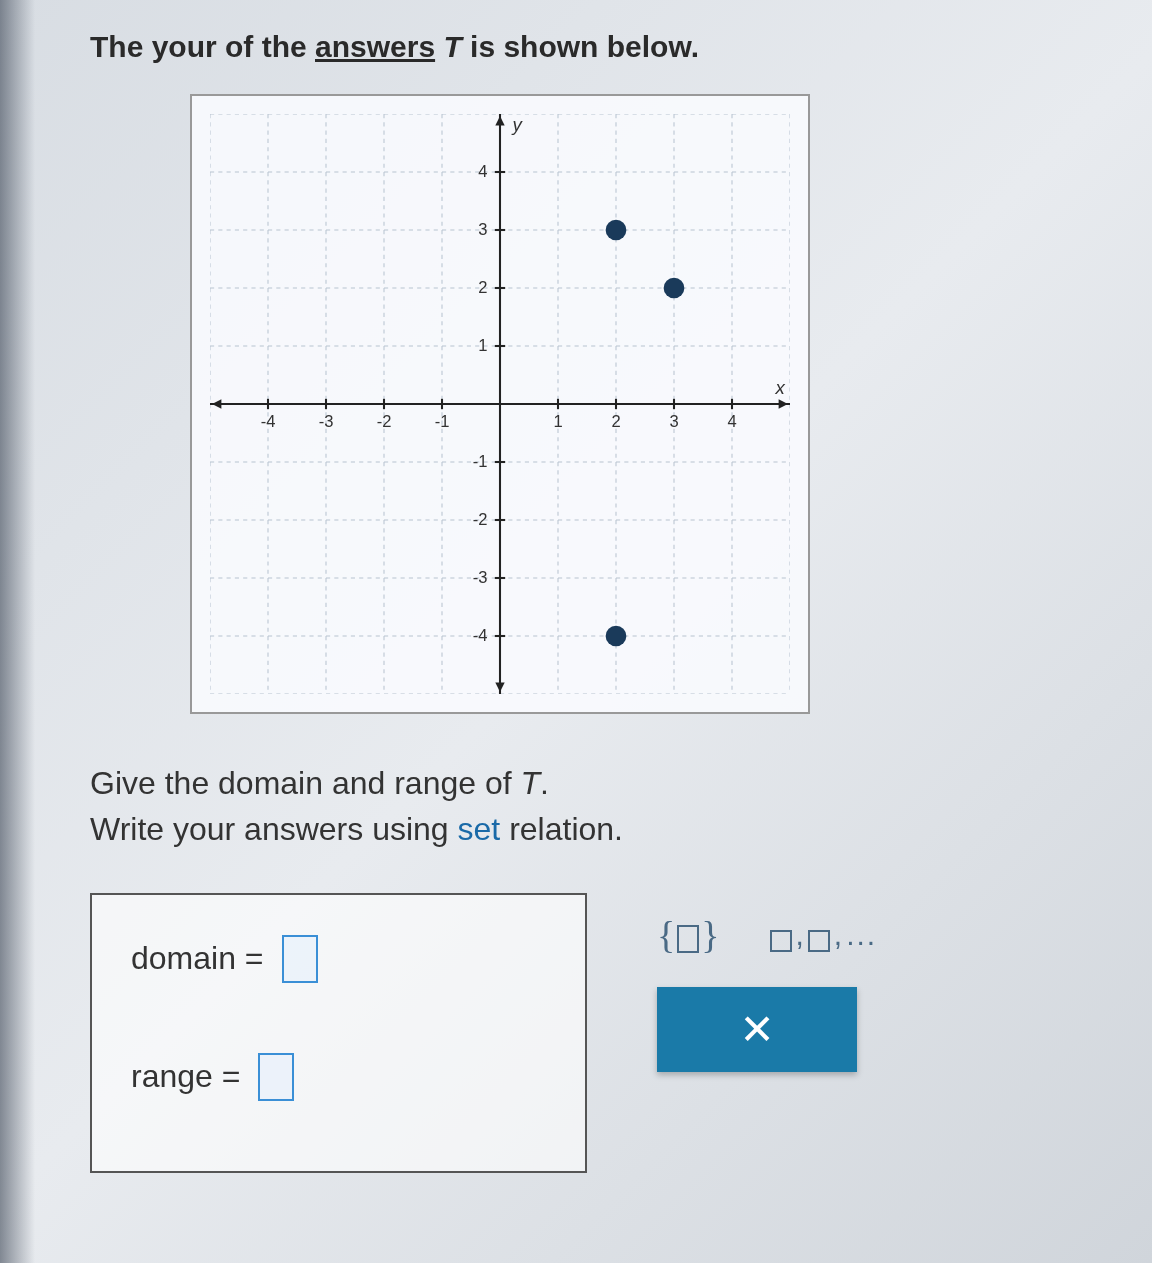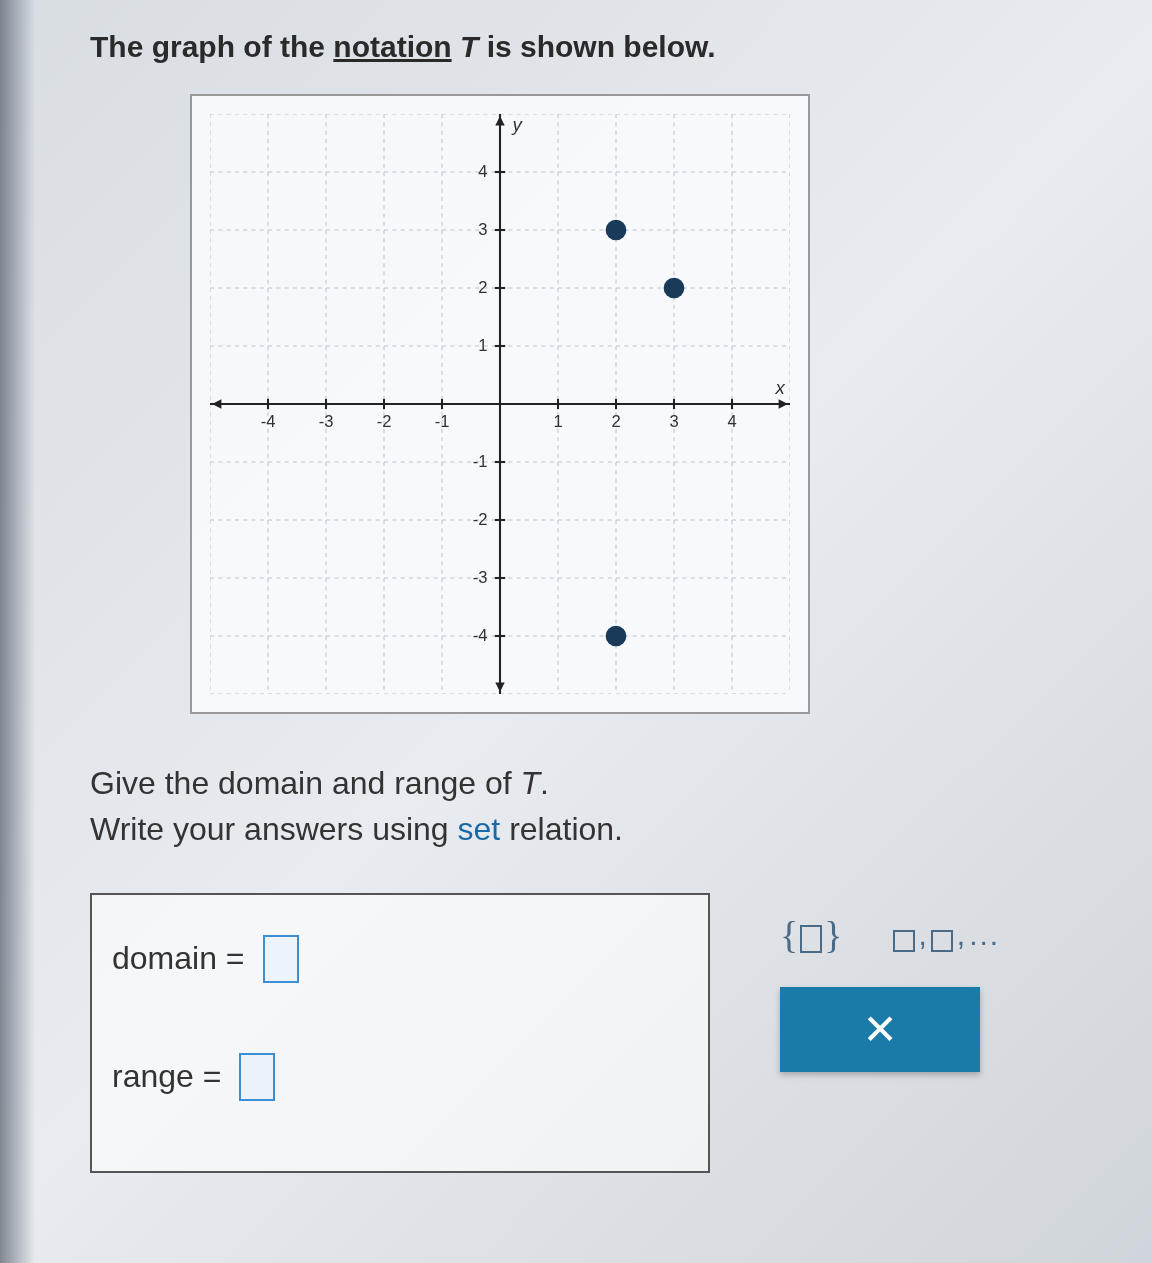--- a/index.html
+++ b/index.html
@@ -44,22 +44,22 @@
   .link2 { color: #1a6aa8; }
   .answer-row {
     display: flex;
     align-items: flex-start;
     gap: 50px;
     margin-top: 40px;
   }
   .answer-box {
     border: 2px solid #555;
     background: rgba(255,255,255,0.6);
-    width: 620px;
-    padding: 40px 30px 30px 20px;
+    width: 497px;
+    padding: 40px 30px 30px 39px;
     min-height: 280px;
   }
   .answer-line {
     font-size: 32px;
     color: #333;
     display: flex;
     align-items: center;
     gap: 18px;
     margin-bottom: 70px;
   }
@@ -124,21 +124,21 @@
   }
 </style>
 </head>
 <body>
 
 <div class="left-shadow"></div>
 
 <div class="content">
 
   <div class="prompt-text">
-    <span>The graph of the </span><span class="link-underline">notation</span><span> </span><span class="italic">T</span><span> is shown below.</span>
+    <span>The your of the </span><span class="link-underline">answers</span><span> </span><span class="italic">T</span><span> is shown below.</span>
   </div>
 
   <div class="chart-wrap">
     <svg class="chart-svg" viewBox="0 0 560 560">
       <g id="grid">
           <line x1="0" x2="0" y1="0" y2="560" stroke="#b8c4d0" stroke-width="1" stroke-dasharray="4 4"></line>
           <line x1="56" x2="56" y1="0" y2="560" stroke="#b8c4d0" stroke-width="1" stroke-dasharray="4 4"></line>
           <line x1="112" x2="112" y1="0" y2="560" stroke="#b8c4d0" stroke-width="1" stroke-dasharray="4 4"></line>
           <line x1="168" x2="168" y1="0" y2="560" stroke="#b8c4d0" stroke-width="1" stroke-dasharray="4 4"></line>
           <line x1="224" x2="224" y1="0" y2="560" stroke="#b8c4d0" stroke-width="1" stroke-dasharray="4 4"></line>

